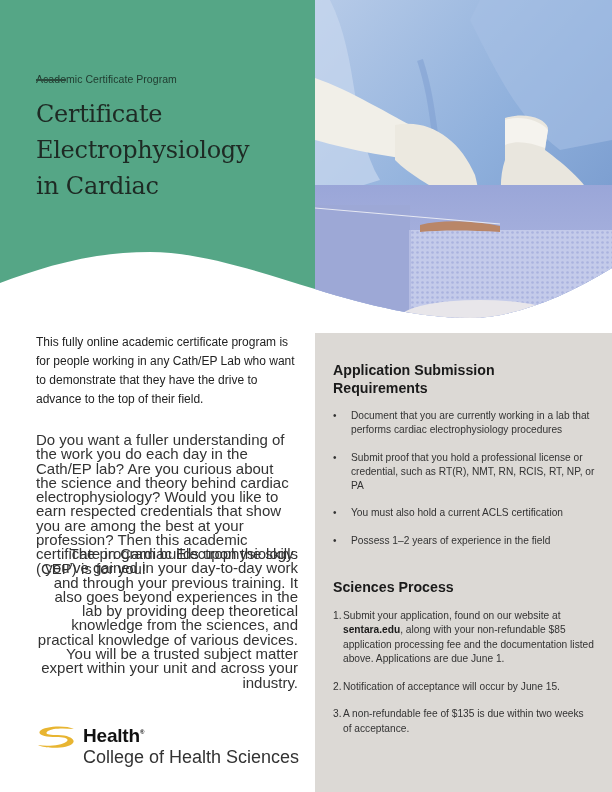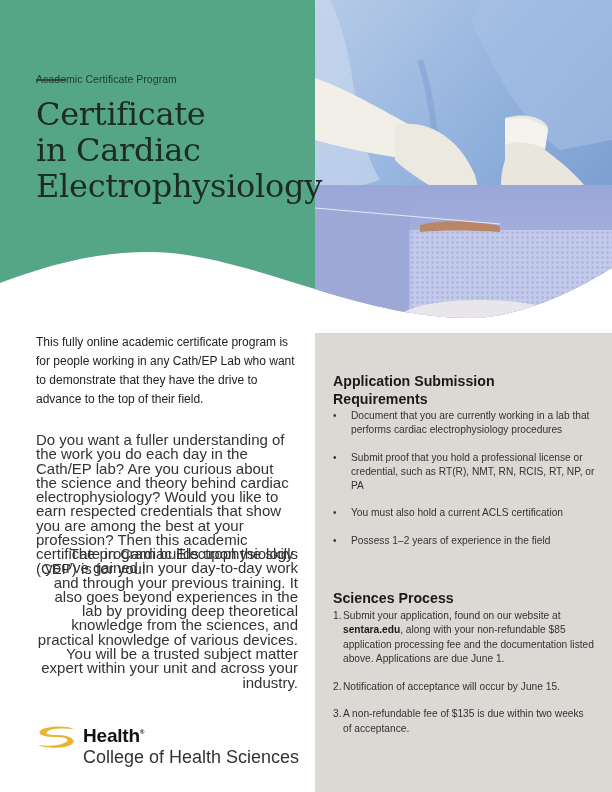--- a/index.html
+++ b/index.html
@@ -11,21 +11,21 @@
     .eyebrow {
       position: absolute; left: 36px; top: 57px;
       font-size: 10.5px; color: #1f3a2e; letter-spacing: 0.05px; margin-top: 16px;
     }
     .eyebrow-rule {
       position: absolute; left: 36px; top: 79px; width: 30px; height: 1.5px;
       background: #2a4a3c;
     }
     .title {
       position: absolute; left: 36px; top: 96px;
-      font-family: "DejaVu Serif", serif; font-size: 32px; line-height: 36px;
+      font-family: "DejaVu Serif", serif; font-size: 24px; line-height: 36px;
       color: #1e2a24; font-weight: normal; letter-spacing: -0.3px;
     }
     .title span { display: block; }
 
     .intro {
       position: absolute; left: 36px; top: 333px; width: 262px;
       font-size: 12px; line-height: 19px; color: #222222;
     }
     .para {
       position: absolute; left: 36px; width: 262px;
@@ -45,21 +45,21 @@
       position: absolute; left: 47px; top: 23px;
       font-size: 18px; color: #333333; white-space: nowrap;
     }
 
     .panel {
       position: absolute; left: 315px; top: 333px; width: 297px; height: 459px;
       background: #dcd9d5;
     }
     .panel h2 {
       position: absolute; left: 18px;
-      font-size: 14.2px; line-height: 18px; font-weight: bold; color: #1a1a1a; margin-top: 11px;
+      font-size: 14.2px; line-height: 18px; font-weight: bold; color: #1a1a1a;
     }
     .req-heading { top: 28px; width: 260px; }
     .adm-heading { top: 245px; }
 
     .req-list { position: absolute; left: 18px; top: 76px; width: 270px; list-style: none; }
     .req-list li {
       position: relative; padding-left: 18px;
       font-size: 10.2px; line-height: 14.3px; color: #333333; margin-bottom: 13px;
     }
     .req-list li .bullet {
@@ -122,22 +122,22 @@
     <path d="M315 208 L500 224" stroke="#e6e8f2" stroke-width="1"></path>
 
     <ellipse cx="480" cy="318" rx="80" ry="18" fill="#e8e6ea"></ellipse>
   </g>
 </svg>
 
 <div class="eyebrow">Academic Certificate Program</div>
 <div class="eyebrow-rule"></div>
 <h1 class="title">
   <span>Certificate</span>
+  <span>Electrophysiology</span>
   <span>in Cardiac</span>
-  <span>Electrophysiology</span>
 </h1>
 
 <p class="intro">This fully online academic certificate program is for people working in any Cath/EP Lab who want to demonstrate that they have the drive to advance to the top of their field.</p>
 <p class="para para1">Do you want a fuller understanding of the work you do each day in the Cath/EP lab? Are you curious about the science and theory behind cardiac electrophysiology? Would you like to earn respected credentials that show you are among the best at your profession? Then this academic certificate in Cardiac Electrophysiology (CEP) is for you!</p>
 <p class="para para2">The program builds upon the skills you’ve gained in your day-to-day work and through your previous training. It also goes beyond experiences in the lab by providing deep theoretical knowledge from the sciences, and practical knowledge of various devices. You will be a trusted subject matter expert within your unit and across your industry.</p>
 
 <div class="logo">
   <svg class="logo-mark" viewBox="0 0 40 22" width="40" height="22">
     <path d="M38 3 C30 -1 8 0 4 5 C1 9 10 11 20 11 C30 11 34 13 30 16 C26 19 12 21 2 19 C10 23 32 23 37 17 C40 13 32 9 22 9 C12 9 8 8 12 5 C16 2 28 2 38 3 Z" fill="#e8b531"></path>
   </svg>

